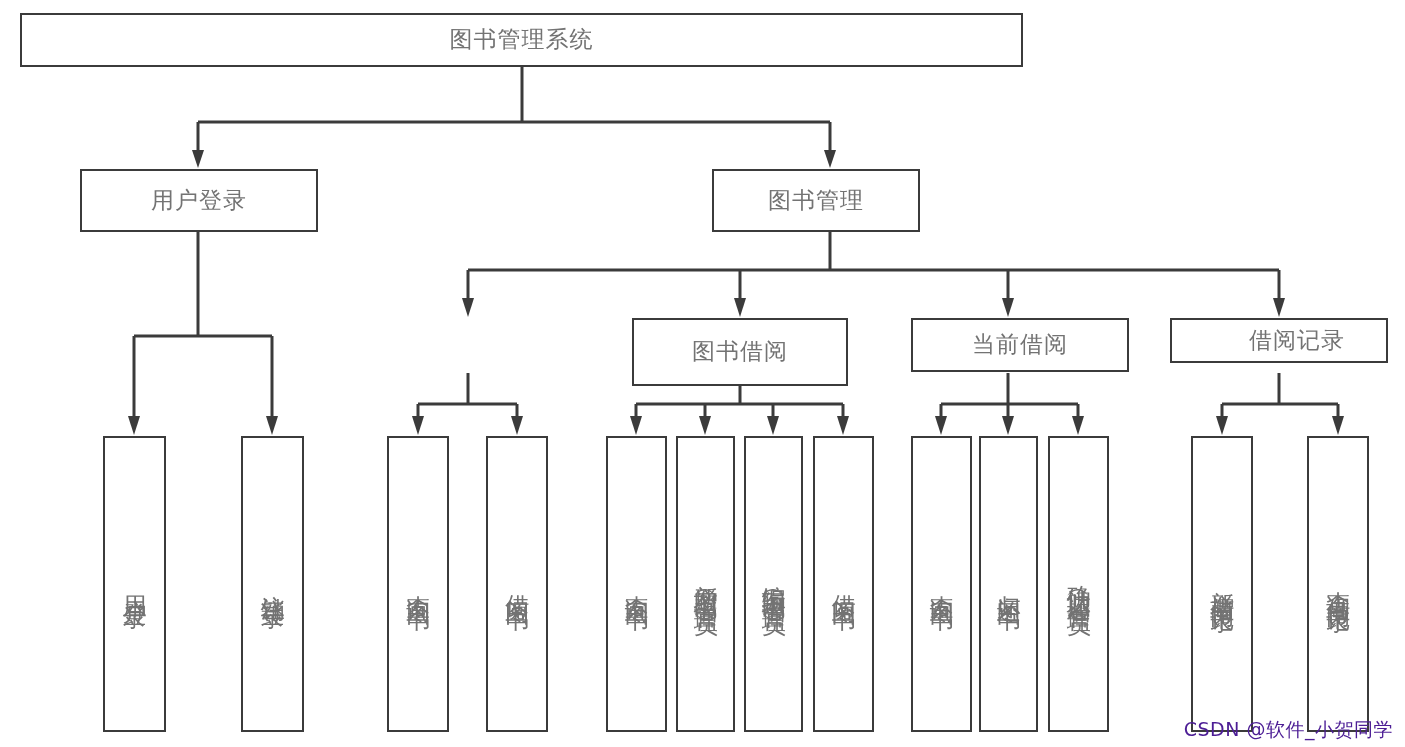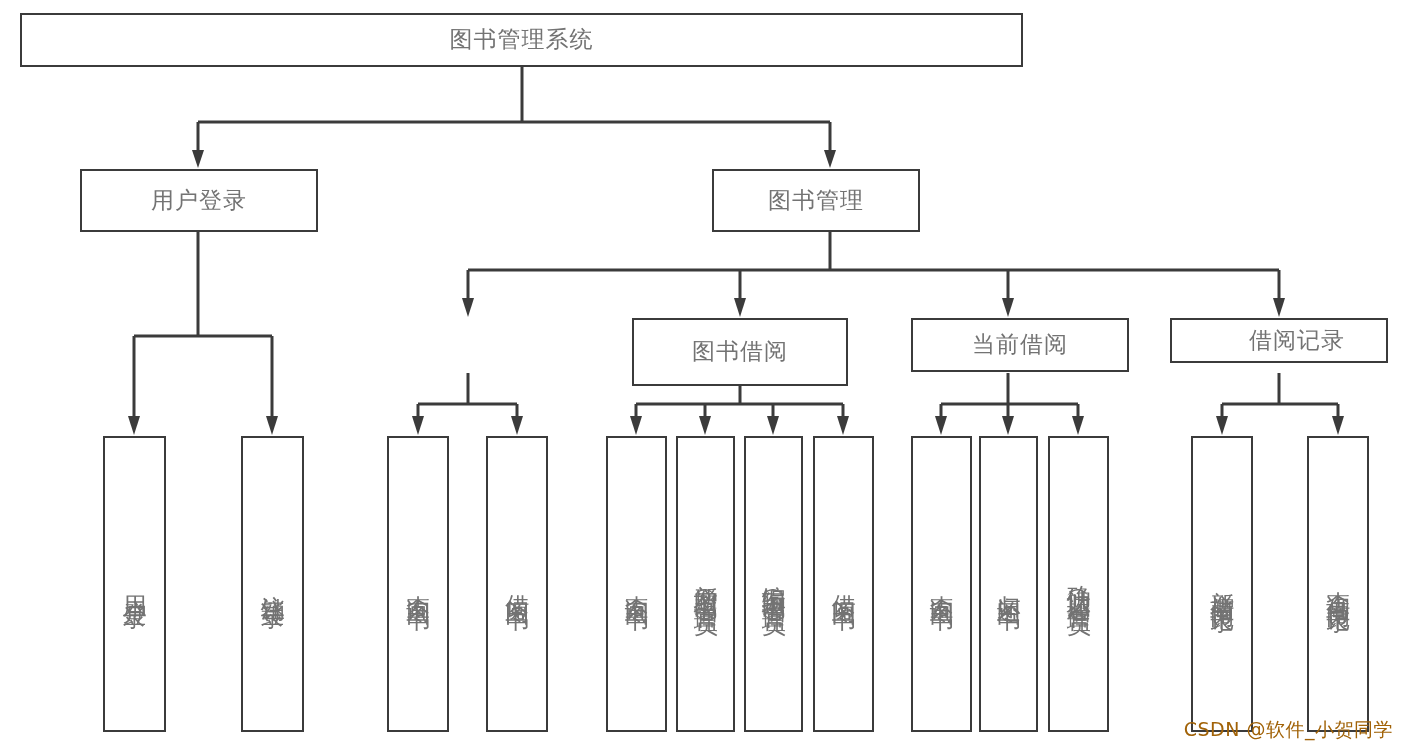--- a/index.html
+++ b/index.html
@@ -49,21 +49,21 @@
     line-height: 1.35;
     letter-spacing: 4px;
     text-align: center;
     white-space: nowrap;
   }
   #watermark {
     position: absolute;
     right: 12px;
     bottom: 4px;
     font-size: 19px;
-    color: #a16207;
+    color: #4c1d95;
     letter-spacing: 0.5px;
     white-space: nowrap;
     pointer-events: none;
   }
 </style>
 </head>
 <body>
 
 <div id="diagram-root">
 

